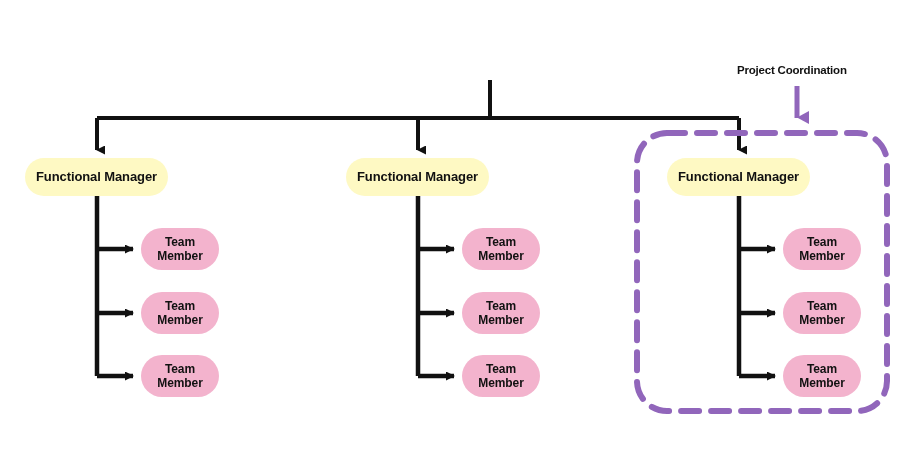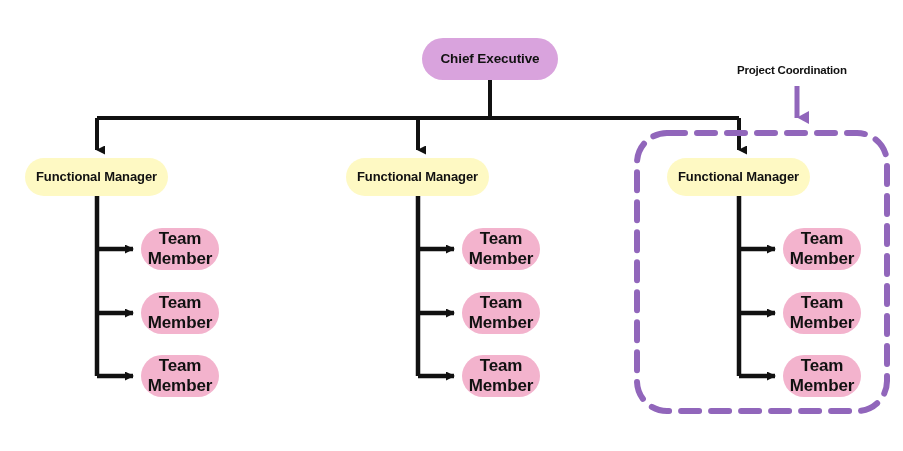--- a/index.html
+++ b/index.html
@@ -43,21 +43,21 @@
   }
   .node-manager {
     background: #fef9c3;
     border-radius: 19px;
     font-size: 13px;
     letter-spacing: -0.1px;
   }
   .node-member {
     background: #f3b3cd;
     border-radius: 21px;
-    font-size: 17px;
+    font-size: 12px;
     letter-spacing: -0.1px;
   }
   .node-member span {
     display: block;
   }
   .annotation-label {
     position: absolute;
     color: #111111;
     font-weight: bold;
     font-size: 11.5px;
@@ -124,23 +124,20 @@
 
     <g>
       <rect x="637" y="133" width="250" height="278" rx="30" ry="30" fill="none" stroke="#9166bb" stroke-width="6" stroke-dasharray="18 12" stroke-linecap="round"></rect>
     </g>
 
     <g>
       <path d="M797,86 L797,118" stroke="#9166bb" stroke-width="5" fill="none" marker-end="url(#arrowDownPurple)"></path>
     </g>
   </svg>
 
-  <div class="node node-exec" style="left:422px; top:38px; width:136px; height:42px;">
-    <span>Chief Executive</span>
-  </div>
 
   <div class="node node-manager" style="left:25px; top:158px; width:143px; height:38px;">
     <span>Functional Manager</span>
   </div>
   <div class="node node-member" style="left:141px; top:228px; width:78px; height:42px;">
     <div>
       <span>Team</span>
       <span>Member</span>
     </div>
   </div>

